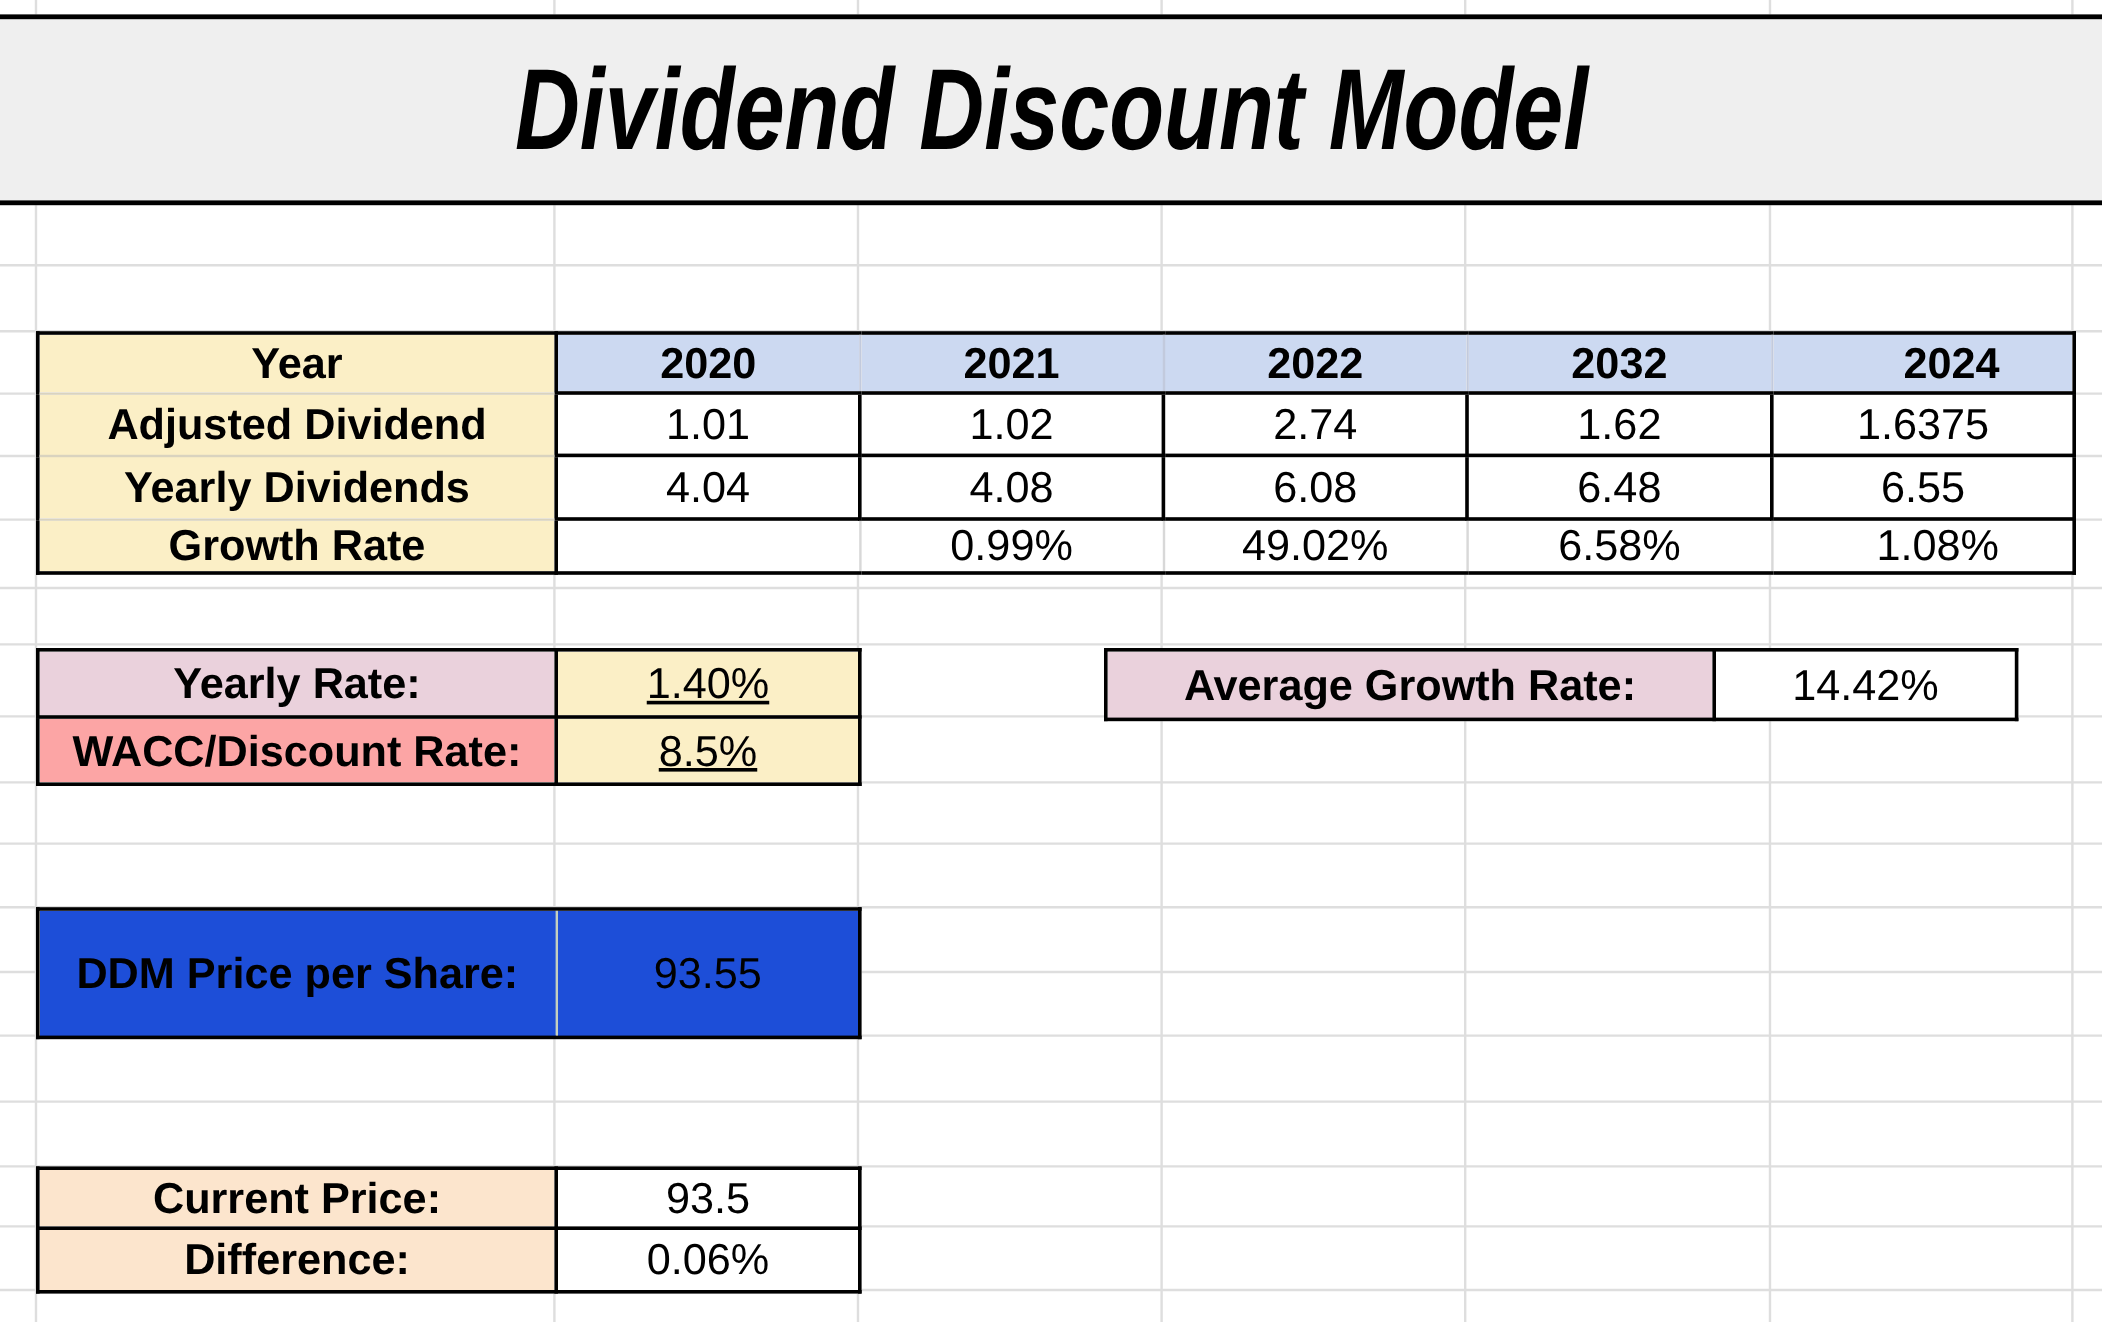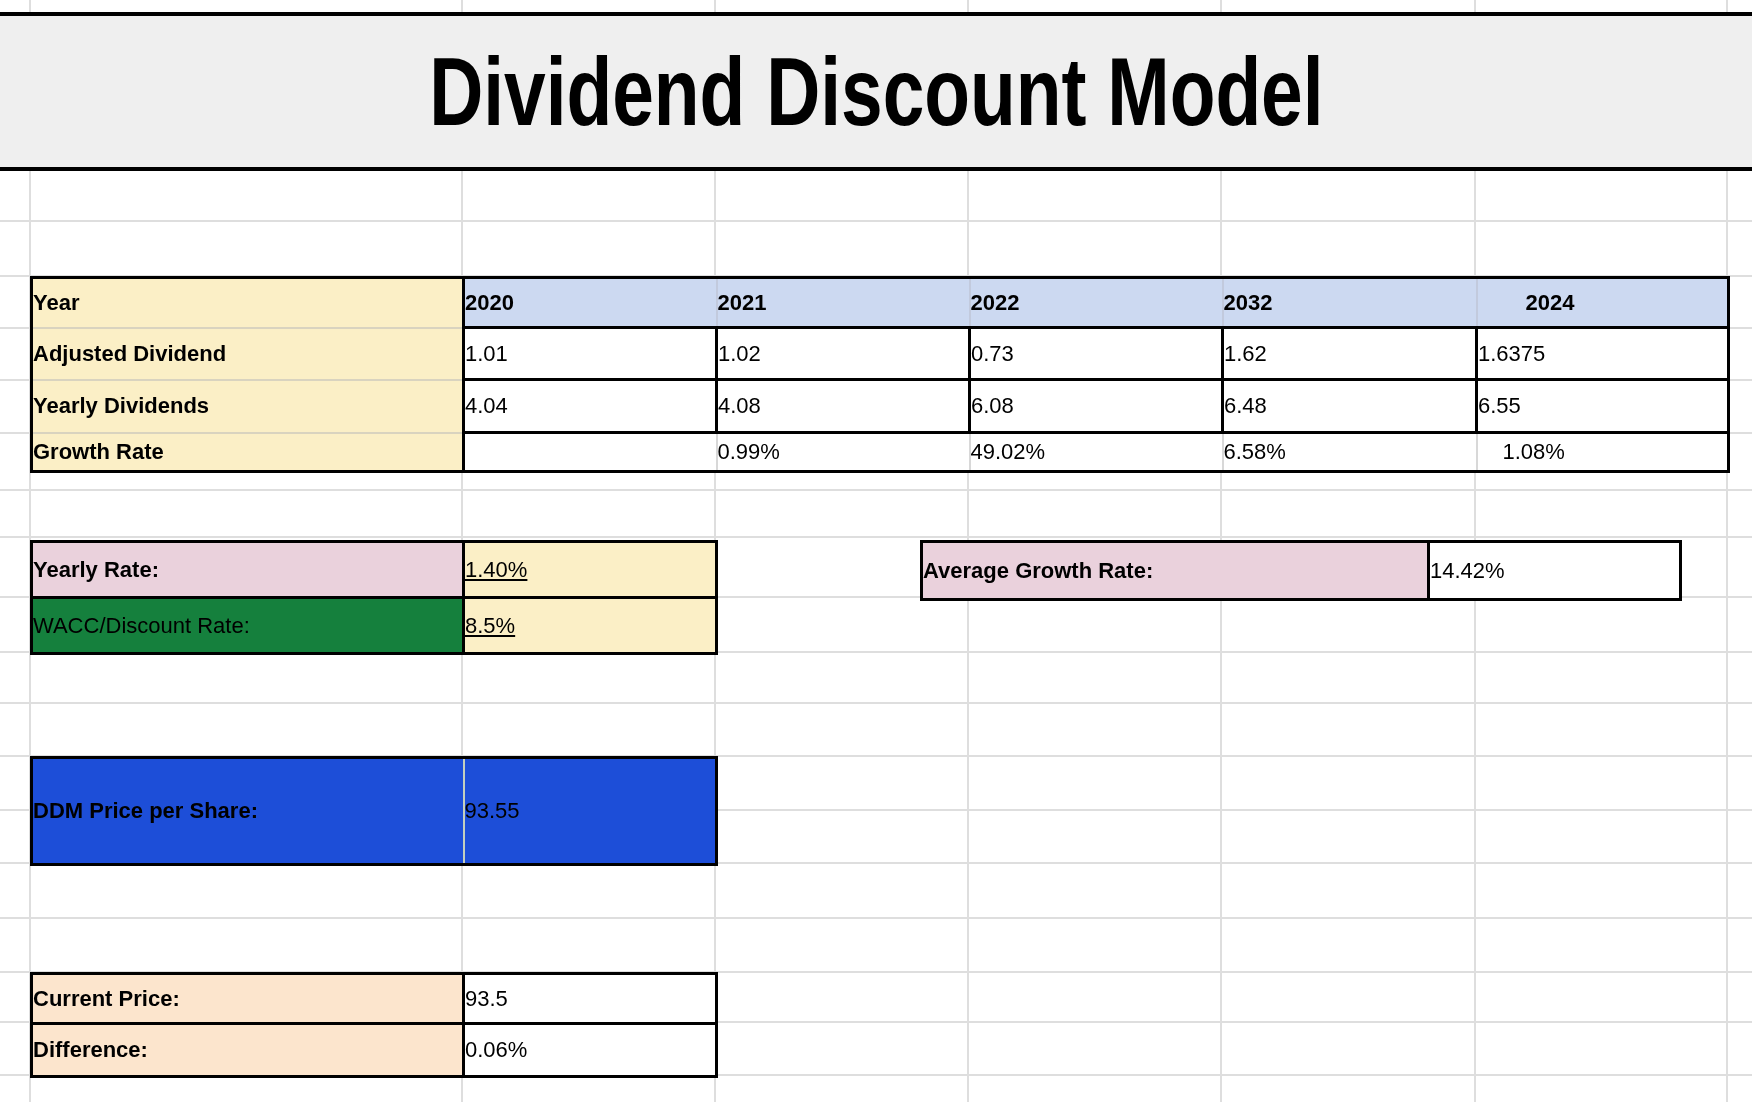--- a/index.html
+++ b/index.html
@@ -6,33 +6,33 @@
   .canvas {
     position:relative; width:1752px; height:1102px; background:#ffffff;
     font-family:"Liberation Sans","DejaVu Sans",sans-serif; overflow:hidden; color:#000;
   }
   svg.grid { position:absolute; left:0; top:0; }
   svg.grid line { stroke:#dedede; stroke-width:2; }
 
   .banner {
     position:absolute; left:0; top:12px; width:1752px; height:159px;
     background:#efefef; border-top:4px solid #000; border-bottom:4px solid #000;
-    box-sizing:border-box; display:flex; align-items:center; justify-content:center;
+    box-sizing:border-box; display:flex; align-items:center; justify-content:center;font-style:italic;
   }
   .title-text {
     font-size:96px; font-weight:bold; white-space:nowrap;
     transform:scaleX(0.78); transform-origin:center;
   }
 
   table.tbl {
     position:absolute; border-collapse:collapse; table-layout:fixed; background:#fff;
   }
   table.tbl td {
-    border:3px solid #000; text-align:left; vertical-align:middle;
-    padding:0; overflow:hidden; font-size:22px; white-space:nowrap;
+    border:3px solid #000; text-align:center; vertical-align:middle;
+    padding:0; overflow:hidden; font-size:36px; white-space:nowrap;
   }
 
   
   .main { left:30px; top:276px; }
   .main td.lbl {
     background:#fbefc6; font-weight:bold;
     border-top:2px solid #d9d3bf; border-bottom:2px solid #d9d3bf;
   }
   .main tr:first-child td.lbl { border-top:3px solid #000; }
   .main tr:last-child  td.lbl { border-bottom:3px solid #000; }
@@ -43,21 +43,21 @@
   .main tr.hdr td.year:last-child { border-right:3px solid #000;padding-left:48px; }
   .main tr.growth td.gval {
     border-left:2px solid #d8d8d8; border-right:2px solid #d8d8d8;
   }
   .main tr.growth td.gval:last-child { border-right:3px solid #000;padding-left:25px; }
 
   
   .assump { left:30px; top:540px; }
   .assump td { font-size:32px; }
   td.pink { background:#ead1dc; font-weight:bold; }
-  td.lav  { background:#15803d; font-weight:normal; }
+  td.lav  { background:#fca5a5; font-weight:bold; }
   td.yel  { background:#fbefc6;text-decoration:underline; }
   td.peach{ background:#fce5cd; font-weight:bold; }
   td.white{ background:#ffffff; }
 
   
   .avg { left:920px; top:540px; }
   .avg td { font-size:32px; }
 
   
   .ddm { left:30px; top:756px; }
@@ -120,21 +120,21 @@
       <td class="year">2020</td>
       <td class="year">2021</td>
       <td class="year">2022</td>
       <td class="year">2032</td>
       <td class="year">2024</td>
     </tr>
     <tr style="height:52px">
       <td class="lbl">Adjusted Dividend</td>
       <td>1.01</td>
       <td>1.02</td>
-      <td>0.73</td>
+      <td>2.74</td>
       <td>1.62</td>
       <td>1.6375</td>
     </tr>
     <tr style="height:53px">
       <td class="lbl">Yearly Dividends</td>
       <td>4.04</td>
       <td>4.08</td>
       <td>6.08</td>
       <td>6.48</td>
       <td>6.55</td>

